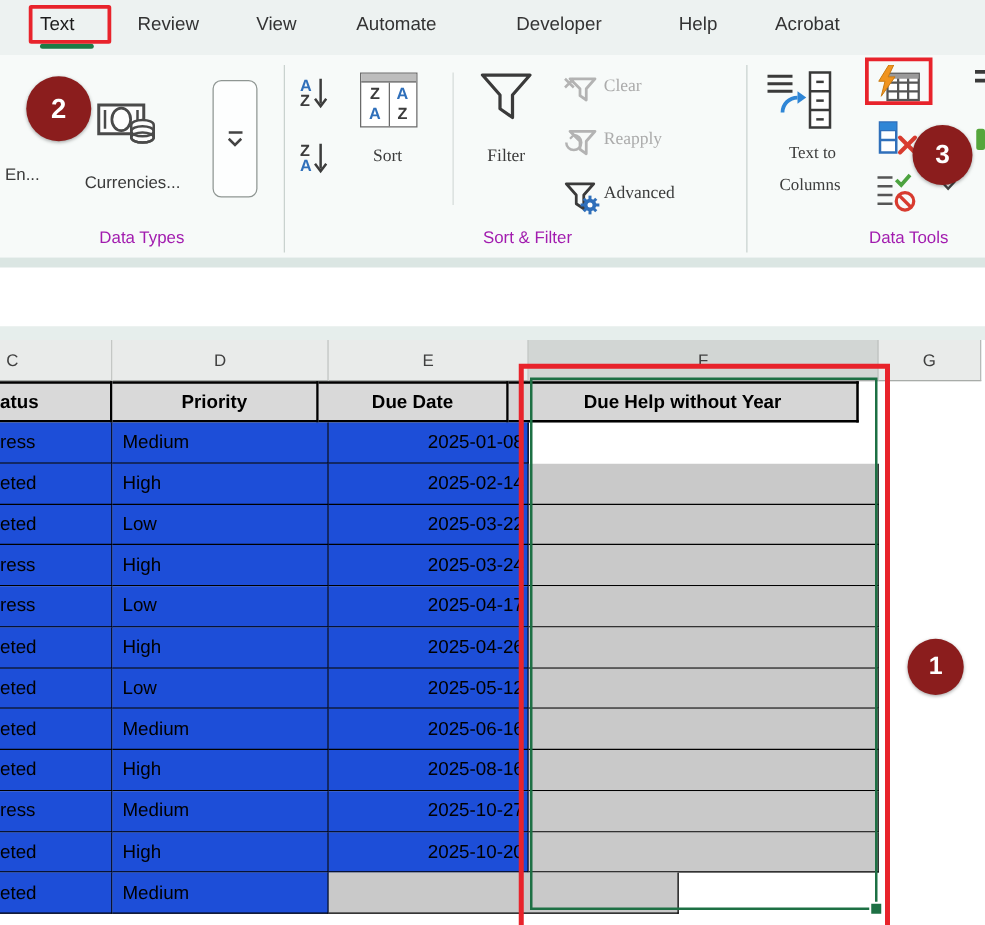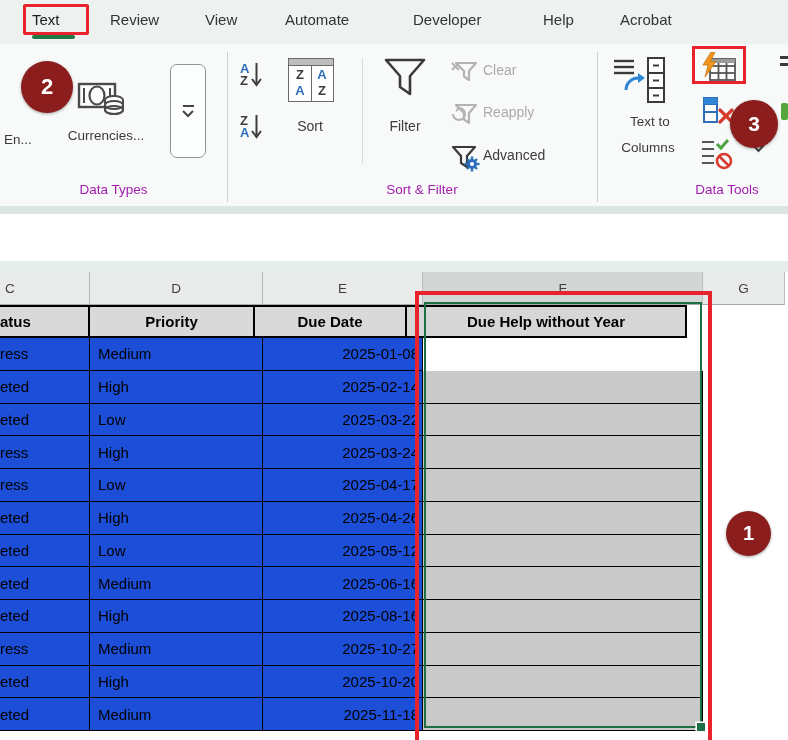--- a/index.html
+++ b/index.html
@@ -15,21 +15,21 @@
   .tab { position:absolute; top:11px; font-size:15px; color:#333; white-space:nowrap; cursor:default; }
   .active-tab-box { position:absolute; left:23px; top:4px; width:66px; height:31px;
     border:3px solid #e8232b; border-radius:2px; }
   .active-tab-label { position:absolute; left:32px; top:11px; font-size:15px; color:#1c1c1c; }
   .active-underline { position:absolute; left:32px; top:35px; width:43px; height:4px; background:#1d7a45; border-radius:2px; }
 
   
   .ribbon { position:absolute; left:0; top:44px; width:788px; height:162px; background:#f7faf9; }
   .vsep { position:absolute; width:1px; background:#c9d2cf; }
   .grouplabel { position:absolute; top:138px; font-size:13.5px; color:#a21caf; text-align:center; }
-  .btnlabel { position:absolute; font-size:14px; color:#3c3c3c; text-align:center; white-space:nowrap; }
+  .btnlabel { position:absolute; font-size:14px; color:#3c3c3c; text-align:center; white-space:nowrap;font-family:Liberation Serif, serif; }
   .btnlabel.grey { color:#ababab; }
   .smalltext { font-size:13.5px; color:#3a3a3a; }
   .gallerybox { position:absolute; left:170px; top:20px; width:36px; height:94px;
     border:1.5px solid #8f9693; border-radius:7px; background:#fdfefe;
     display:flex; flex-direction:column; align-items:center; justify-content:center; gap:3px; }
   .gal-line { width:11px; height:2px; background:#444; }
 
   .azstack { position:absolute; display:flex; align-items:center; gap:2px; }
   .azletters { display:flex; flex-direction:column; line-height:12px; font-weight:bold; font-size:13px; }
   .blue { color:#2f6fba; } .dark { color:#3c3c3c; }
@@ -113,21 +113,21 @@
           <path d="M8,8 v15 M34,8 v15" stroke="#4a4a4a" stroke-width="2" fill="none"></path>
           <g stroke="#4a4a4a" stroke-width="2" fill="#fdfdfd">
             <ellipse cx="38" cy="20" rx="9" ry="4"></ellipse>
             <path d="M29,20 v10 a9,4 0 0 0 18,0 v-10"></path>
             <ellipse cx="38" cy="25" rx="9" ry="4" fill="none"></ellipse>
             <ellipse cx="38" cy="30" rx="9" ry="4" fill="none"></ellipse>
           </g>
         </svg>
       </span>
     </div>
-    <span class="abs smalltext" style="left:58px; top:84px; width:96px; text-align:center;">Currencies...</span>
+    <span class="abs smalltext" style="left:58px; top:94px; width:96px; text-align:center;">Currencies...</span>
 
     <div class="gallerybox">
       <div class="gal-line"></div>
       <svg width="12" height="8" viewBox="0 0 12 8">
         <polyline points="1,1 6,6 11,1" fill="none" stroke="#444" stroke-width="2"></polyline>
       </svg>
     </div>
 
     <div class="grouplabel" style="left:0; width:227px;">Data Types</div>
 
@@ -383,21 +383,20 @@
       </div>
       <div class="drow">
         <div class="dcell c-status">eted</div>
         <div class="dcell c-prio">High</div>
         <div class="dcell c-due">2025-10-20</div>
         <div class="dcell c-f"></div>
       </div>
       <div class="drow">
         <div class="dcell c-status">eted</div>
         <div class="dcell c-prio">Medium</div>
-        <div class="dcell c-due">2025-11-18</div>
         <div class="dcell c-f"></div>
       </div>
     </div>
 
   <div class="selbox"></div>
   <div class="fillhandle"></div>
 
   <div class="redbox" style="left:415px; top:291px; width:297px; height:456px; border-width:4px;"></div>
 
   <div class="badge" style="left:21px;  top:61px;  width:52px; height:52px; font-size:22px;">2</div>

